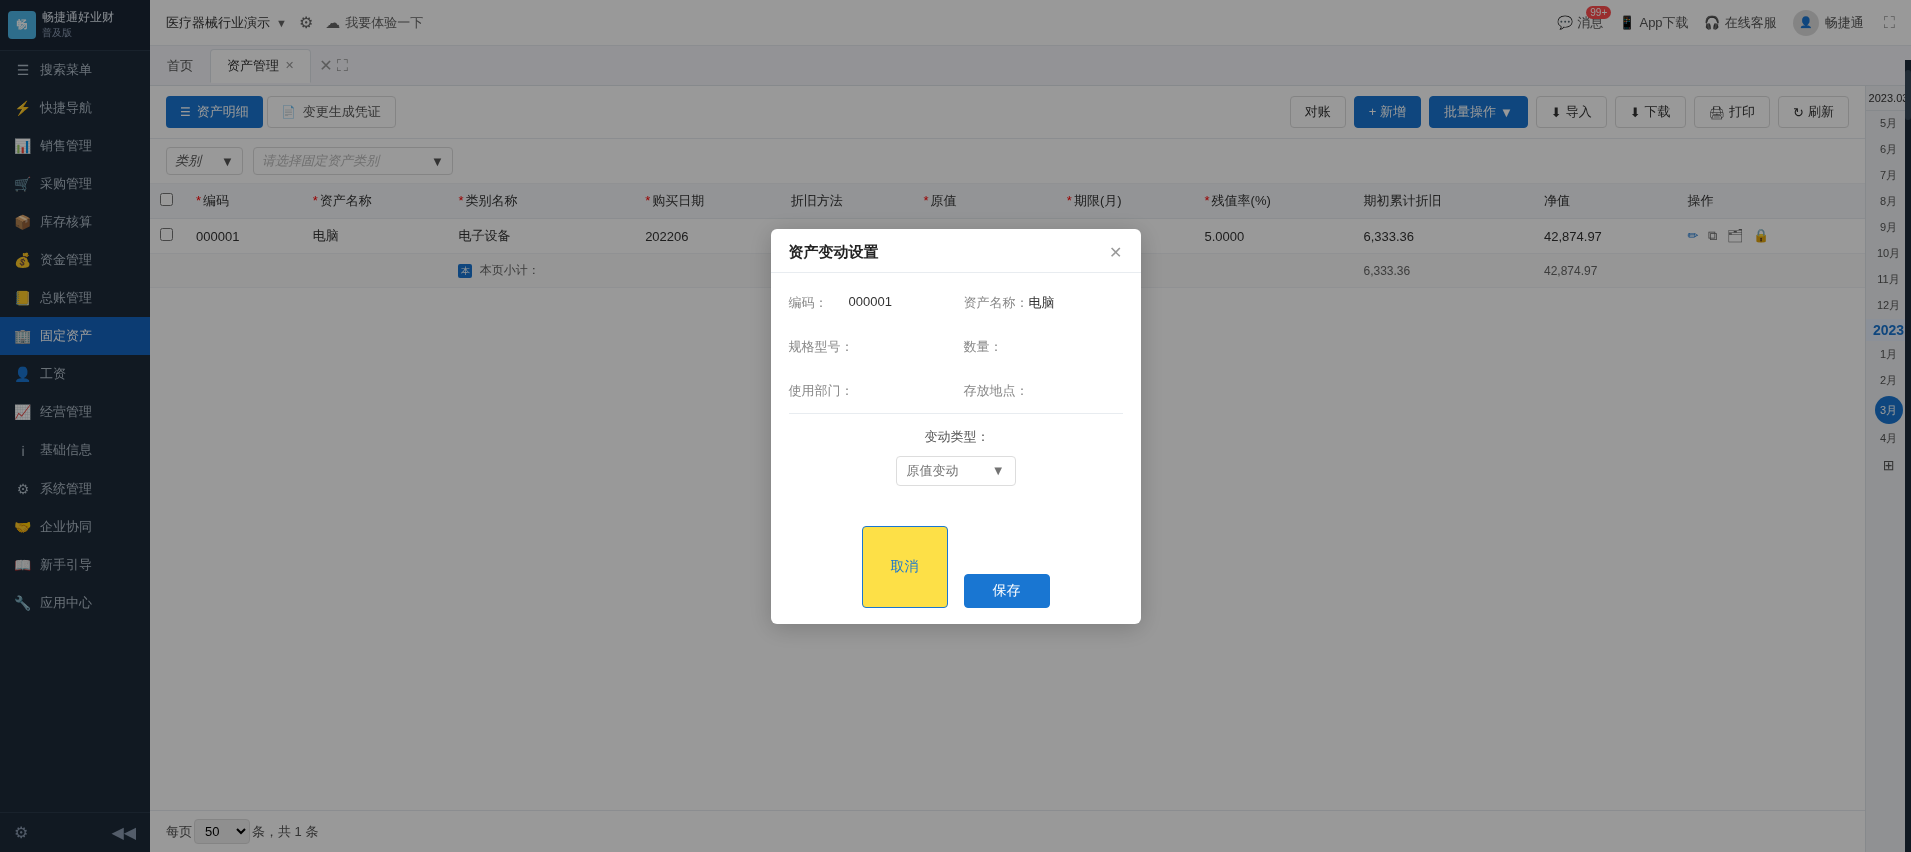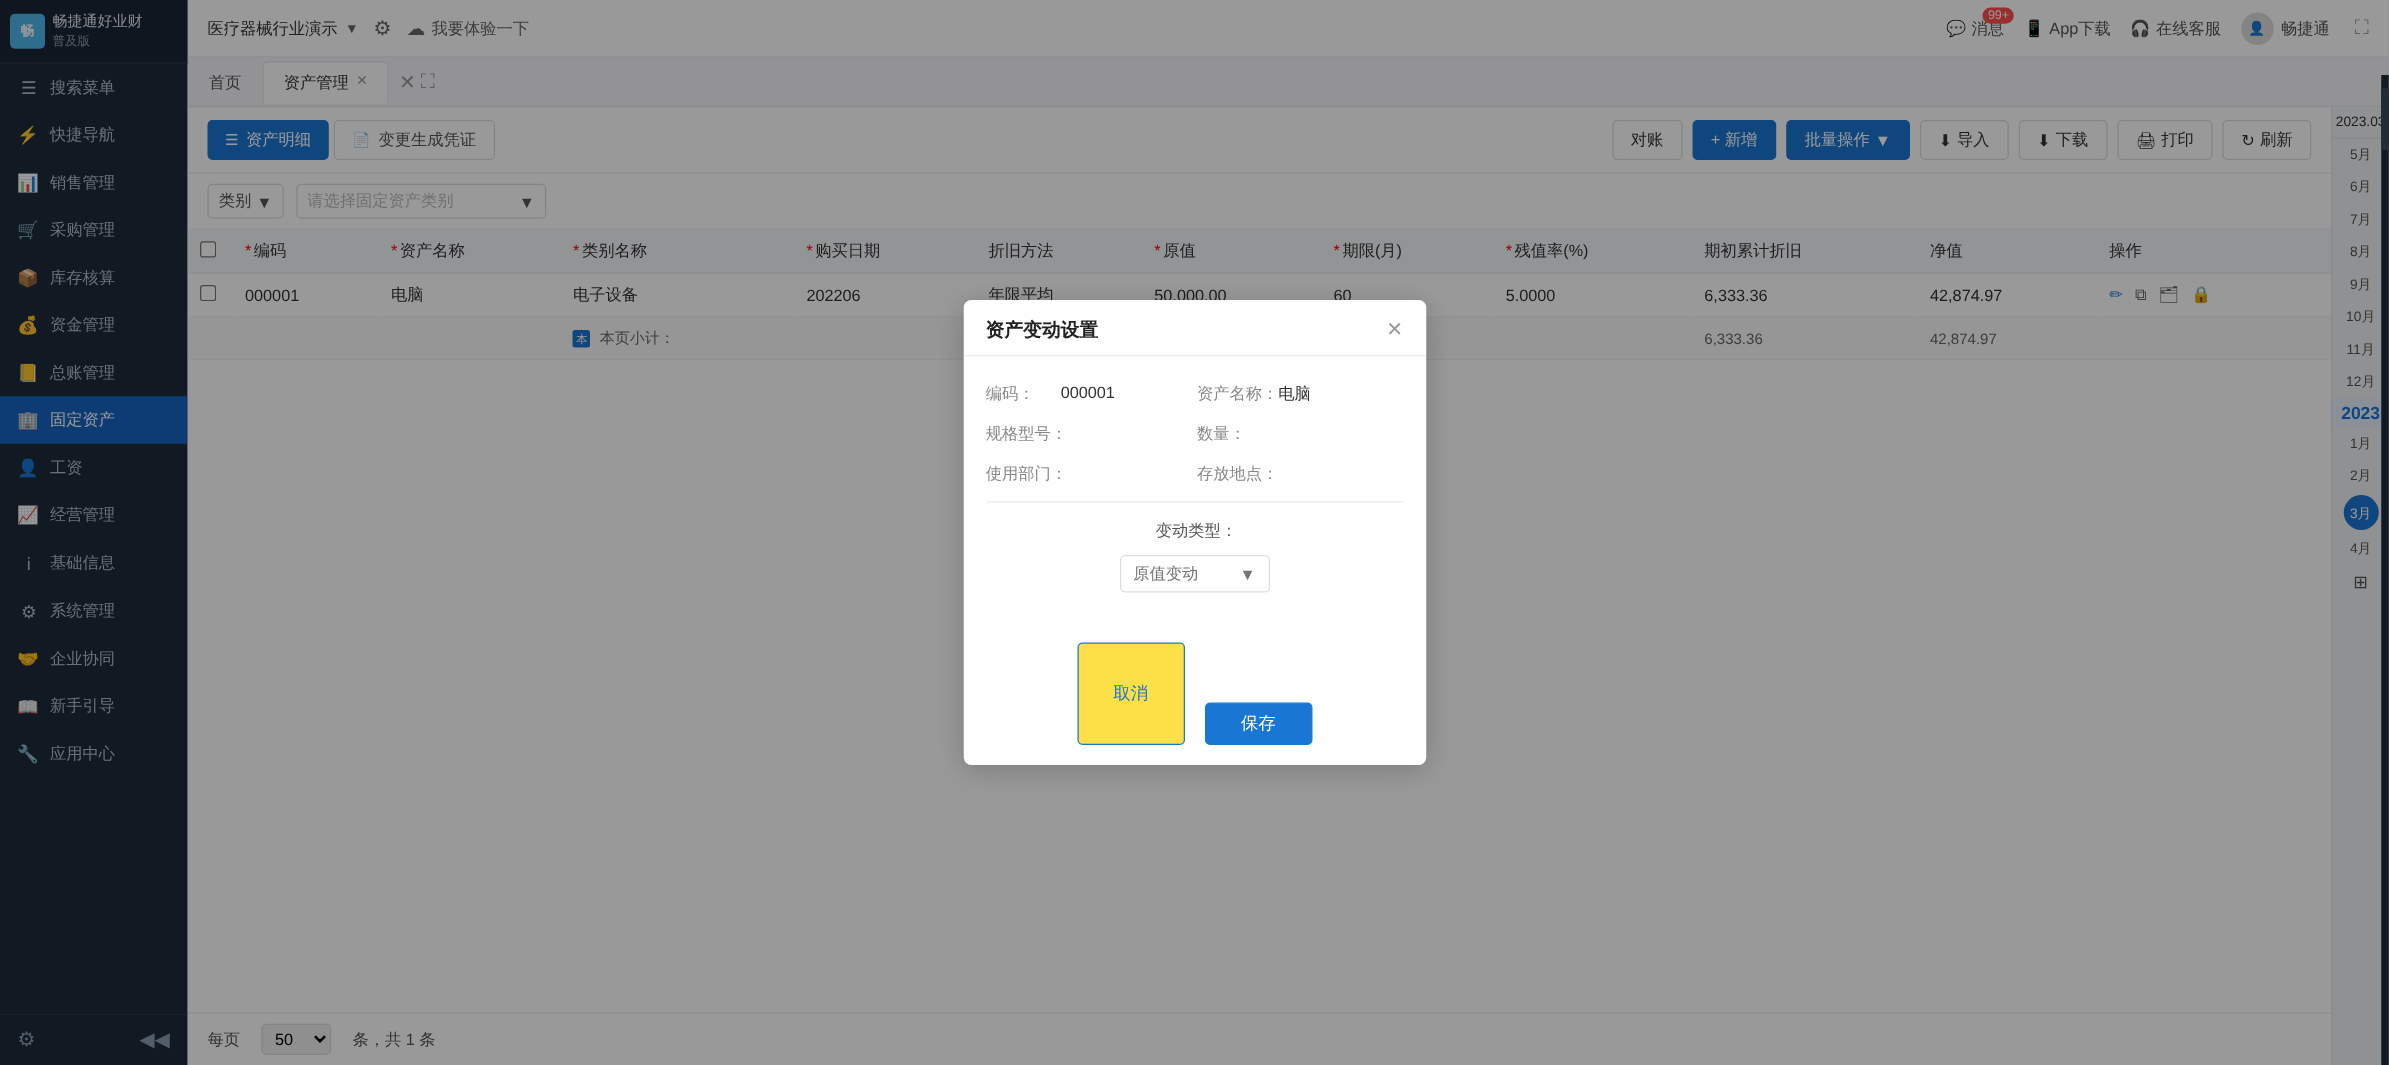--- a/index.html
+++ b/index.html
@@ -55,53 +55,53 @@
     .page-tab .tab-icon { font-size: 12px; }
     .page-tab-voucher { border: 1px solid #ddd; color: #555; background: white; }
     .page-actions { display: flex; gap: 8px; align-items: center; }
     .btn { padding: 6px 14px; border-radius: 4px; cursor: pointer; font-size: 13px; border: 1px solid #ddd; background: white; color: #333; display: flex; align-items: center; gap: 4px; }
     .btn-primary { background: #1976d2; color: white; border-color: #1976d2; }
     .btn-outline { background: white; color: #333; }
     .btn-actions { background: #1976d2; color: white; border-color: #1976d2; }
 
     
     .filter-bar { padding: 8px 16px; display: flex; align-items: center; gap: 10px; border-bottom: 1px solid #f0f2f5; flex-shrink: 0; }
-    .filter-select { display: flex; align-items: center; gap: 4px; border: 1px solid #ddd; border-radius: 4px; padding: 4px 8px; cursor: pointer; font-size: 13px; color: #555; background: white; }
+    .filter-select { display: flex; align-items: center; gap: 20px; border: 1px solid #ddd; border-radius: 4px; padding: 4px 8px; cursor: pointer; font-size: 13px; color: #555; background: white; font-style: italic; }
     .filter-select-wide { min-width: 200px; }
 
     
     .table-container { flex: 1; overflow: auto; }
     table { width: 100%; border-collapse: collapse; font-size: 13px; }
     thead tr { background: #f5f7fa; }
     th { padding: 8px 10px; text-align: left; border-bottom: 1px solid #e8ecf0; color: #333; font-weight: 500; white-space: nowrap; }
     th .required { color: #f00; margin-right: 2px; }
     td { padding: 8px 10px; border-bottom: 1px solid #f0f2f5; color: #333; white-space: nowrap; }
     .checkbox-cell { width: 36px; }
     .subtotal-row td { background: #fafafa; font-size: 12px; color: #666; }
     .subtotal-icon { display: inline-block; width: 14px; height: 14px; background: #1976d2; color: white; font-size: 9px; border-radius: 2px; text-align: center; line-height: 14px; margin-right: 4px; }
 
     
-    .table-footer { padding: 8px 16px; display: flex; align-items: center; gap: 17px; border-top: 1px solid #e8ecf0; font-size: 13px; color: #555; flex-shrink: 0; }
+    .table-footer { padding: 8px 16px; display: flex; align-items: center; gap: 2px; border-top: 1px solid #e8ecf0; font-size: 13px; color: #555; flex-shrink: 0; }
     .page-select { border: 1px solid #ddd; border-radius: 4px; padding: 3px 6px; font-size: 13px; cursor: pointer; }
 
     
     .right-panel { width: 46px; background: #f0f2f5; border-left: 1px solid #e0e4ea; display: flex; flex-direction: column; align-items: center; overflow: hidden; }
     .right-panel-top { padding: 6px 0; font-size: 11px; color: #333; text-align: center; border-bottom: 1px solid #e0e4ea; width: 100%; }
     .month-item { width: 100%; padding: 5px 4px; text-align: center; font-size: 11px; color: #555; cursor: pointer; border-bottom: 1px solid #f0f2f5; }
     .month-item.active { background: #1976d2; color: white; border-radius: 50%; width: 28px; height: 28px; display: flex; align-items: center; justify-content: center; margin: 2px auto; font-size: 11px; border-bottom: none; }
     .month-item.current-year { background: #e8f0fe; color: #1976d2; font-weight: bold; padding: 3px; font-size: 14px; }
 
     
     .modal-overlay { position: fixed; top: 0; left: 0; right: 0; bottom: 0; background: rgba(0,0,0,0.4); display: flex; align-items: center; justify-content: center; z-index: 1000; }
     .modal { background: white; border-radius: 6px; width: 370px; box-shadow: 0 4px 24px rgba(0,0,0,0.2); overflow: hidden; }
     .modal-header { padding: 14px 18px 10px; display: flex; align-items: center; justify-content: space-between; border-bottom: 1px solid #e8ecf0; }
     .modal-title { font-size: 15px; font-weight: 600; color: #222; }
     .modal-close { color: #999; cursor: pointer; font-size: 16px; }
     .modal-body { padding: 16px 18px; }
-    .modal-info-grid { display: grid; grid-template-columns: 1fr 1fr; gap: 4px; margin-bottom: 2px; }
+    .modal-info-grid { display: grid; grid-template-columns: 1fr 1fr; gap: 16px; margin-bottom: 2px; }
     .modal-info-row { display: flex; align-items: flex-start; padding: 5px 0; font-size: 13px; }
     .modal-info-label { color: #888; white-space: nowrap; min-width: 60px; }
     .modal-info-value { color: #333; }
     .modal-divider { border: none; border-top: 1px solid #e8ecf0; margin: 8px 0 14px; }
     .modal-field-row { display: flex; align-items: center; gap: 10px; margin-bottom: 12px; flex-direction: column; }
     .modal-field-label { color: #555; font-size: 13px; white-space: nowrap; min-width: 68px; text-align: right; }
     .modal-field-value { color: #333; font-size: 13px; }
     .modal-select { display: flex; align-items: center; gap: 6px; border: 1px solid #ddd; border-radius: 4px; padding: 5px 10px; cursor: pointer; font-size: 13px; color: #737373; background: white; min-width: 120px; }
     .modal-input { border: 1px solid #ddd; border-radius: 4px; padding: 5px 10px; font-size: 13px; color: #333; min-width: 130px; background: #fafafa; }
     .modal-input.required-field { border-color: #f5a623; }

